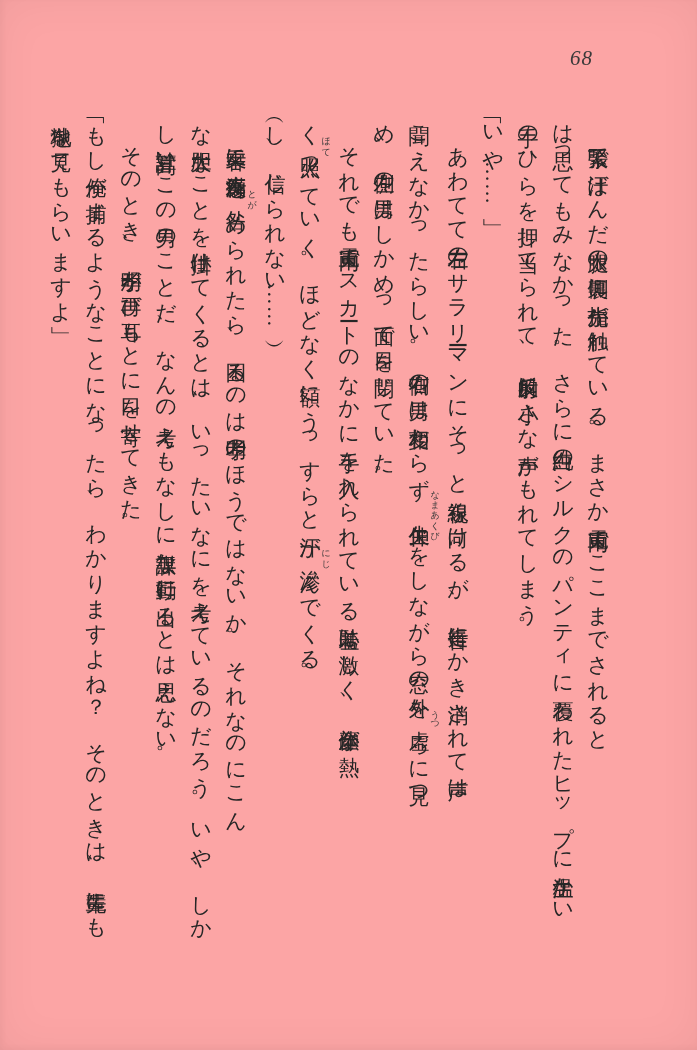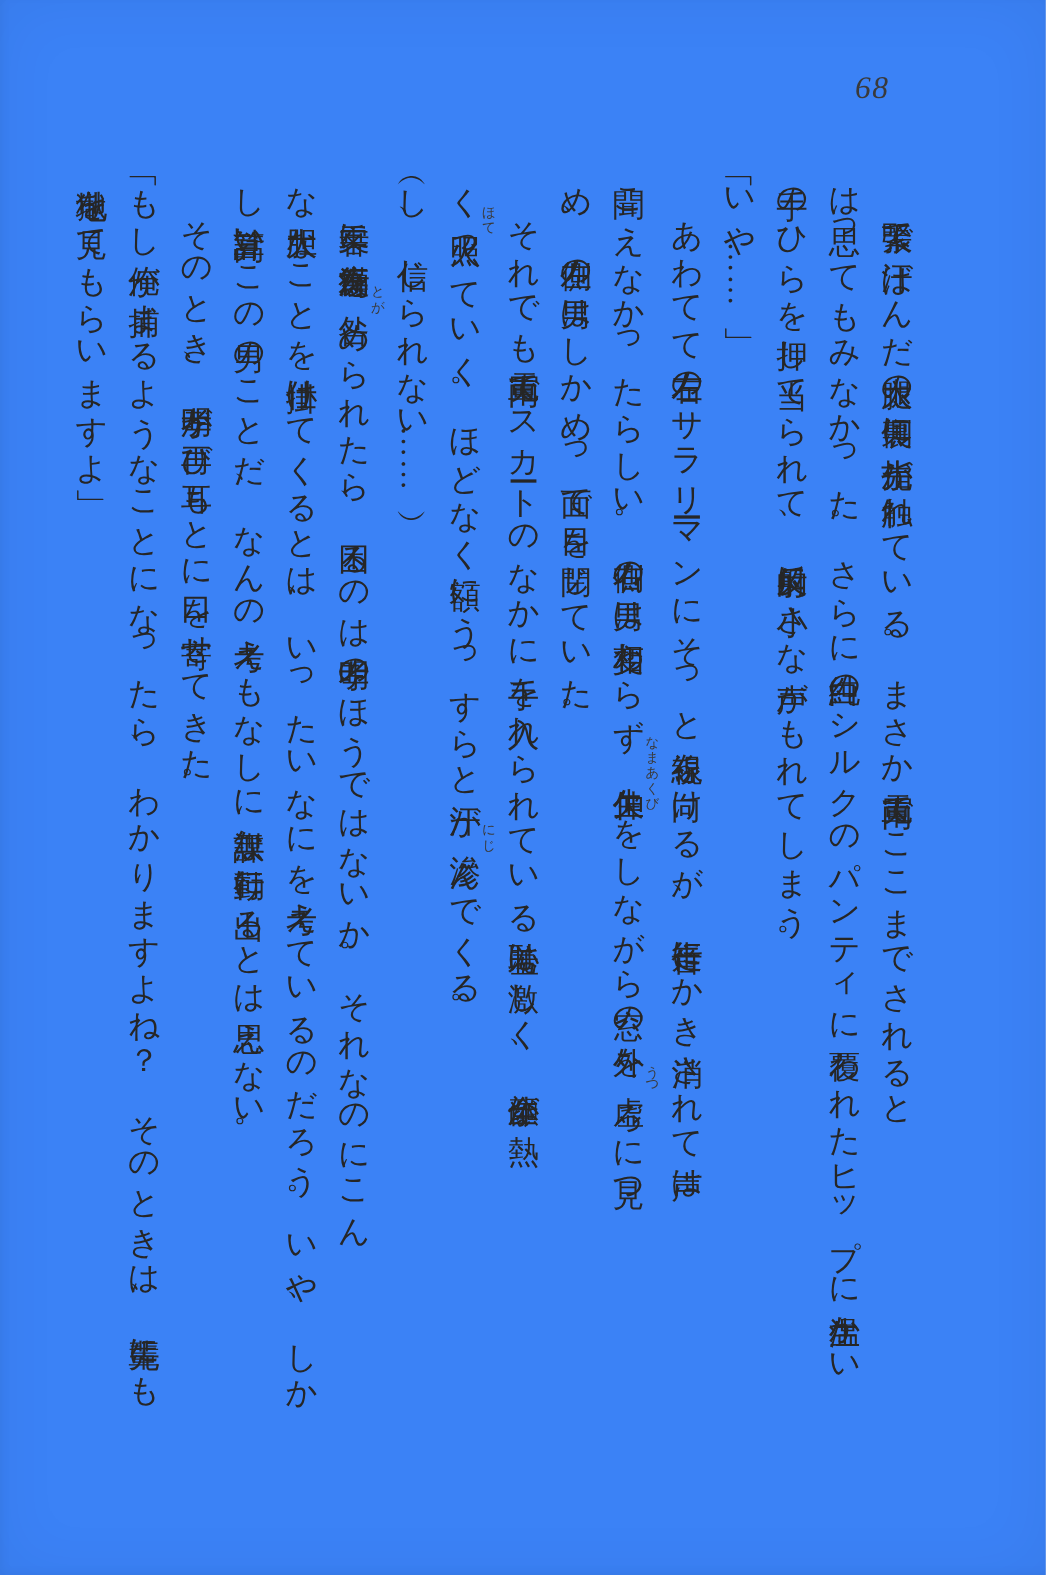--- a/index.html
+++ b/index.html
@@ -9,21 +9,21 @@
   body {
     width: 697px;
     height: 1050px;
     background: #f4f4f4;
     font-family: "Liberation Serif", "DejaVu Serif", serif;
   }
   .page {
     position: relative;
     width: 697px;
     height: 1050px;
-    background: #3b82f6;
+    background: #fca5a5;
     box-shadow: inset 0 0 45px rgba(0,0,0,0.05), inset 2px -2px 6px rgba(0,0,0,0.04);
     overflow: hidden;
   }
   .page-number {
     position: absolute;
     top: 46px;
     right: 104px;
     font-size: 21px;
     font-style: italic;
     color: #3a3a3a;

